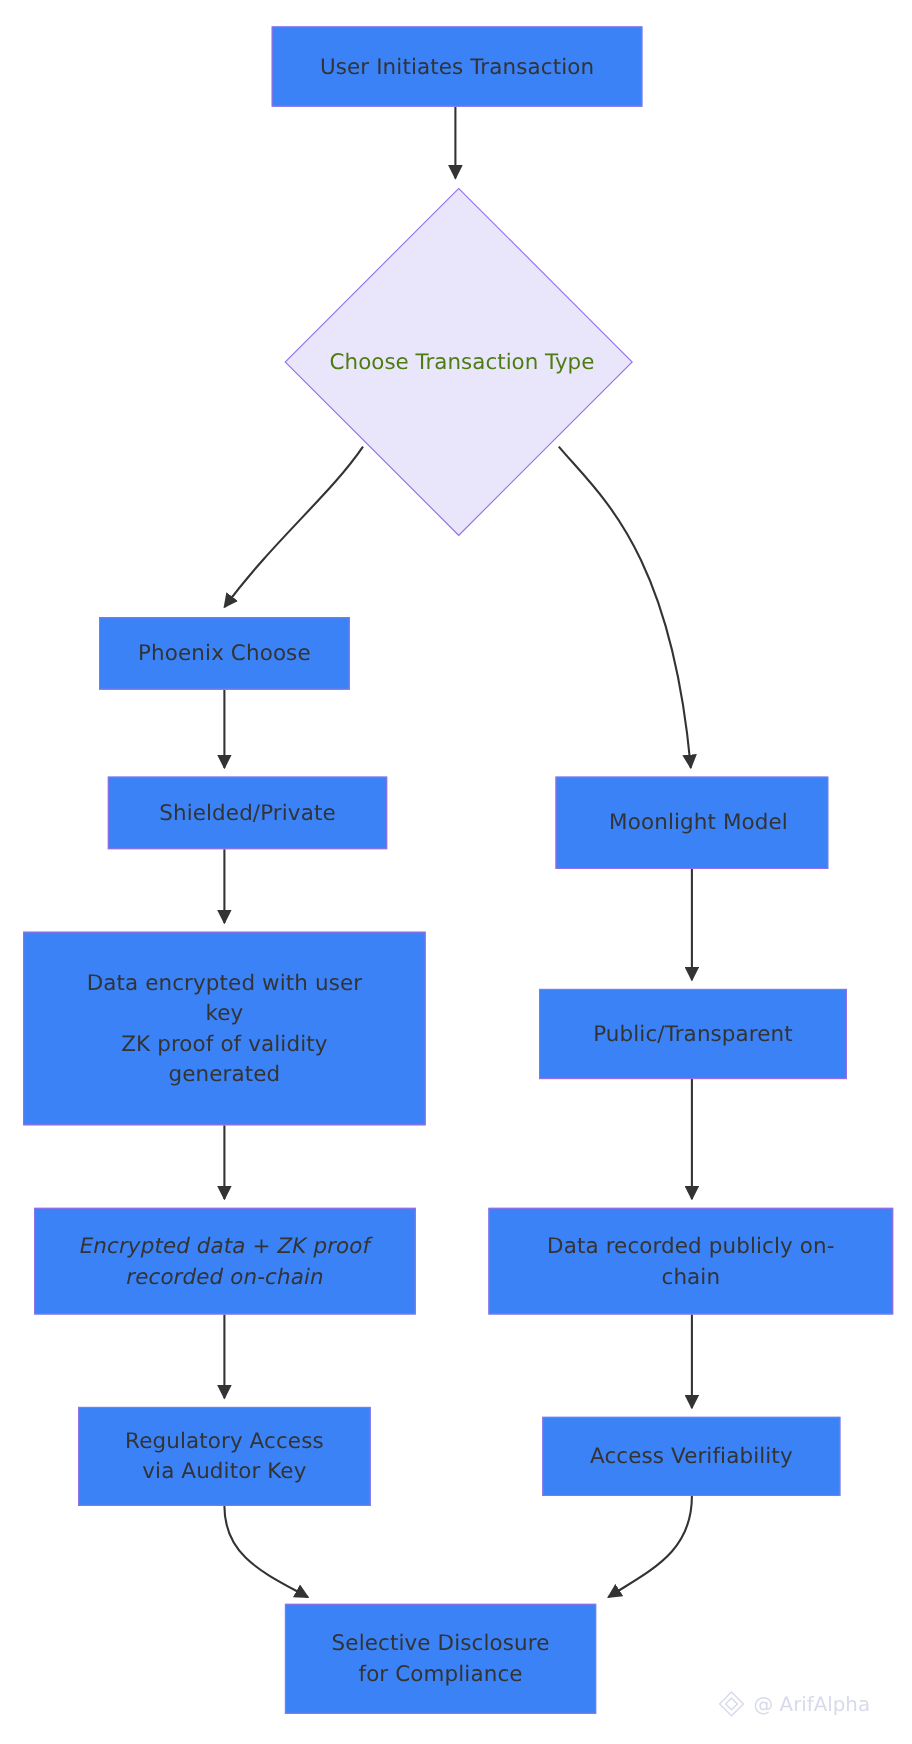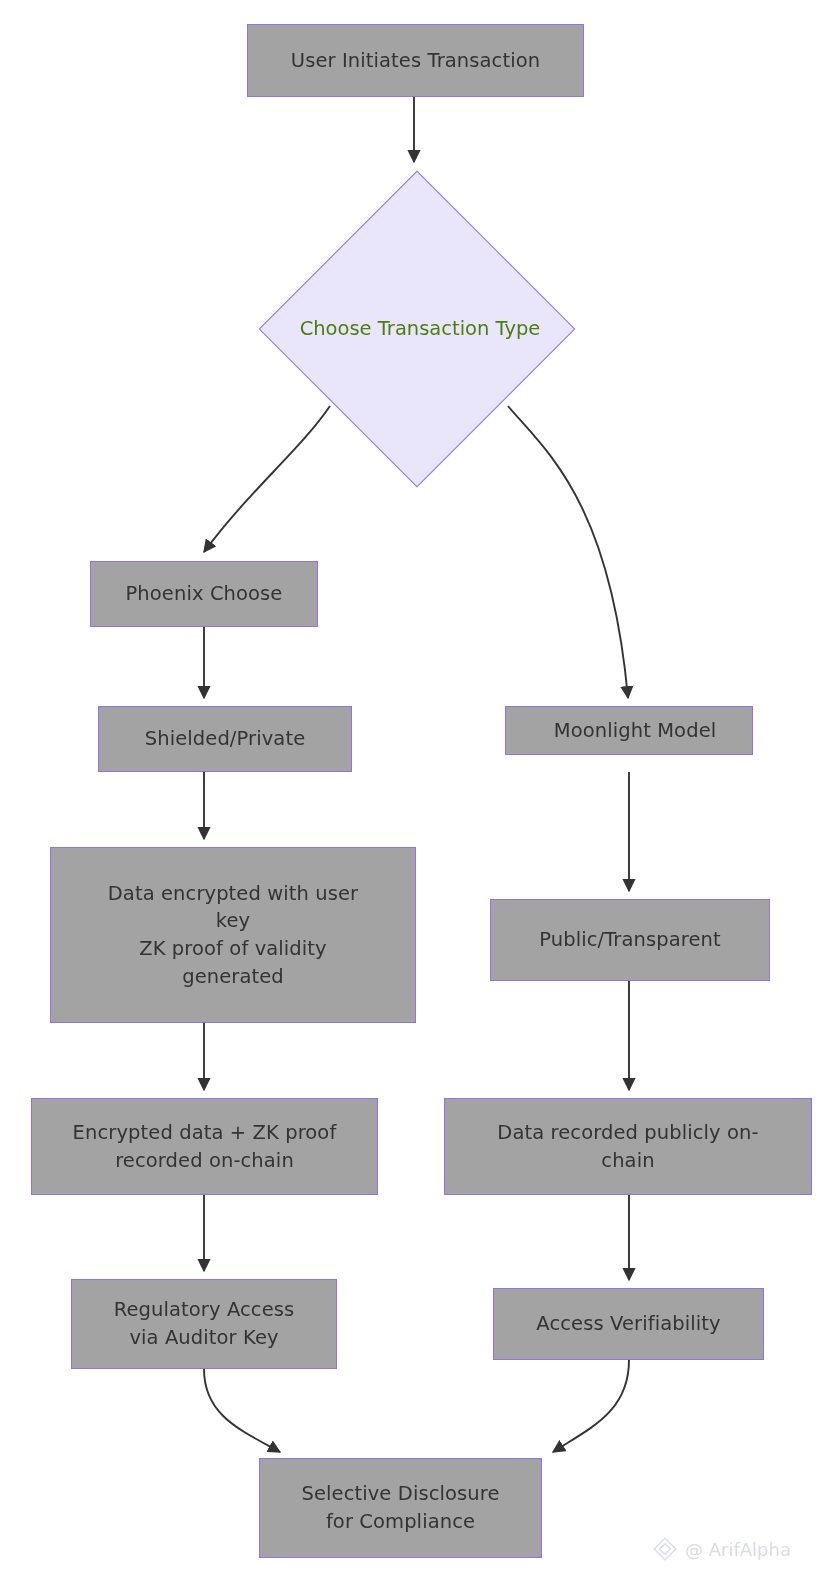--- a/index.html
+++ b/index.html
@@ -22,21 +22,21 @@
     position: absolute;
     left: 0;
     top: 0;
     width: 829px;
     height: 1585px;
     pointer-events: none;
   }
   .node {
     position: absolute;
     box-sizing: border-box;
-    background: #a3a3a3;
+    background: #3b82f6;
     border: 1.4px solid #9370e8;
     color: #333333;
     display: flex;
     align-items: center;
     justify-content: center;
     text-align: center;
     line-height: 1.42;
     font-size: 19.5px;
     white-space: pre-line;
     letter-spacing: 0.1px;
@@ -105,35 +105,35 @@
     </g>
   </svg>
 
   <div class="node" style="left:247px; top:24px; width:337px; height:73px;">User Initiates Transaction</div>
 
   <div class="node-decision" style="left:305px; top:217px; width:224px; height:224px;"></div>
   <div class="decision-label" style="left:258px; top:170px; width:324px; height:317px;">Choose Transaction Type</div>
 
   <div class="node" style="left:90px; top:561px; width:228px; height:66px;">Phoenix Choose</div>
 
-  <div class="node" style="left:505px; top:706px; width:248px; height:49px;padding-left:12px;">Moonlight Model</div>
+  <div class="node" style="left:505px; top:706px; width:248px; height:84px;padding-left:12px;">Moonlight Model</div>
 
   <div class="node" style="left:78px; top:706px; width:254px; height:66px;margin-left:20px;">Shielded/Private</div>
 
   <div class="node" style="left:490px; top:899px; width:280px; height:82px;">Public/Transparent</div>
 
-  <div class="node" style="left:21px; top:847px; width:366px; height:176px;margin-left:29px;">Data encrypted with user
+  <div class="node" style="left:21px; top:847px; width:366px; height:176px;">Data encrypted with user
 key
 ZK proof of validity
 generated</div>
 
   <div class="node" style="left:444px; top:1098px; width:368px; height:97px;">Data recorded publicly on-
 chain</div>
 
-  <div class="node" style="left:31px; top:1098px; width:347px; height:97px;">Encrypted data + ZK proof
+  <div class="node" style="left:31px; top:1098px; width:347px; height:97px;font-style:italic;">Encrypted data + ZK proof
 recorded on-chain</div>
 
   <div class="node" style="left:493px; top:1288px; width:271px; height:72px;">Access Verifiability</div>
 
   <div class="node" style="left:71px; top:1279px; width:266px; height:90px;">Regulatory Access
 via Auditor Key</div>
 
   <div class="node" style="left:259px; top:1458px; width:283px; height:100px;">Selective Disclosure
 for Compliance</div>
 

